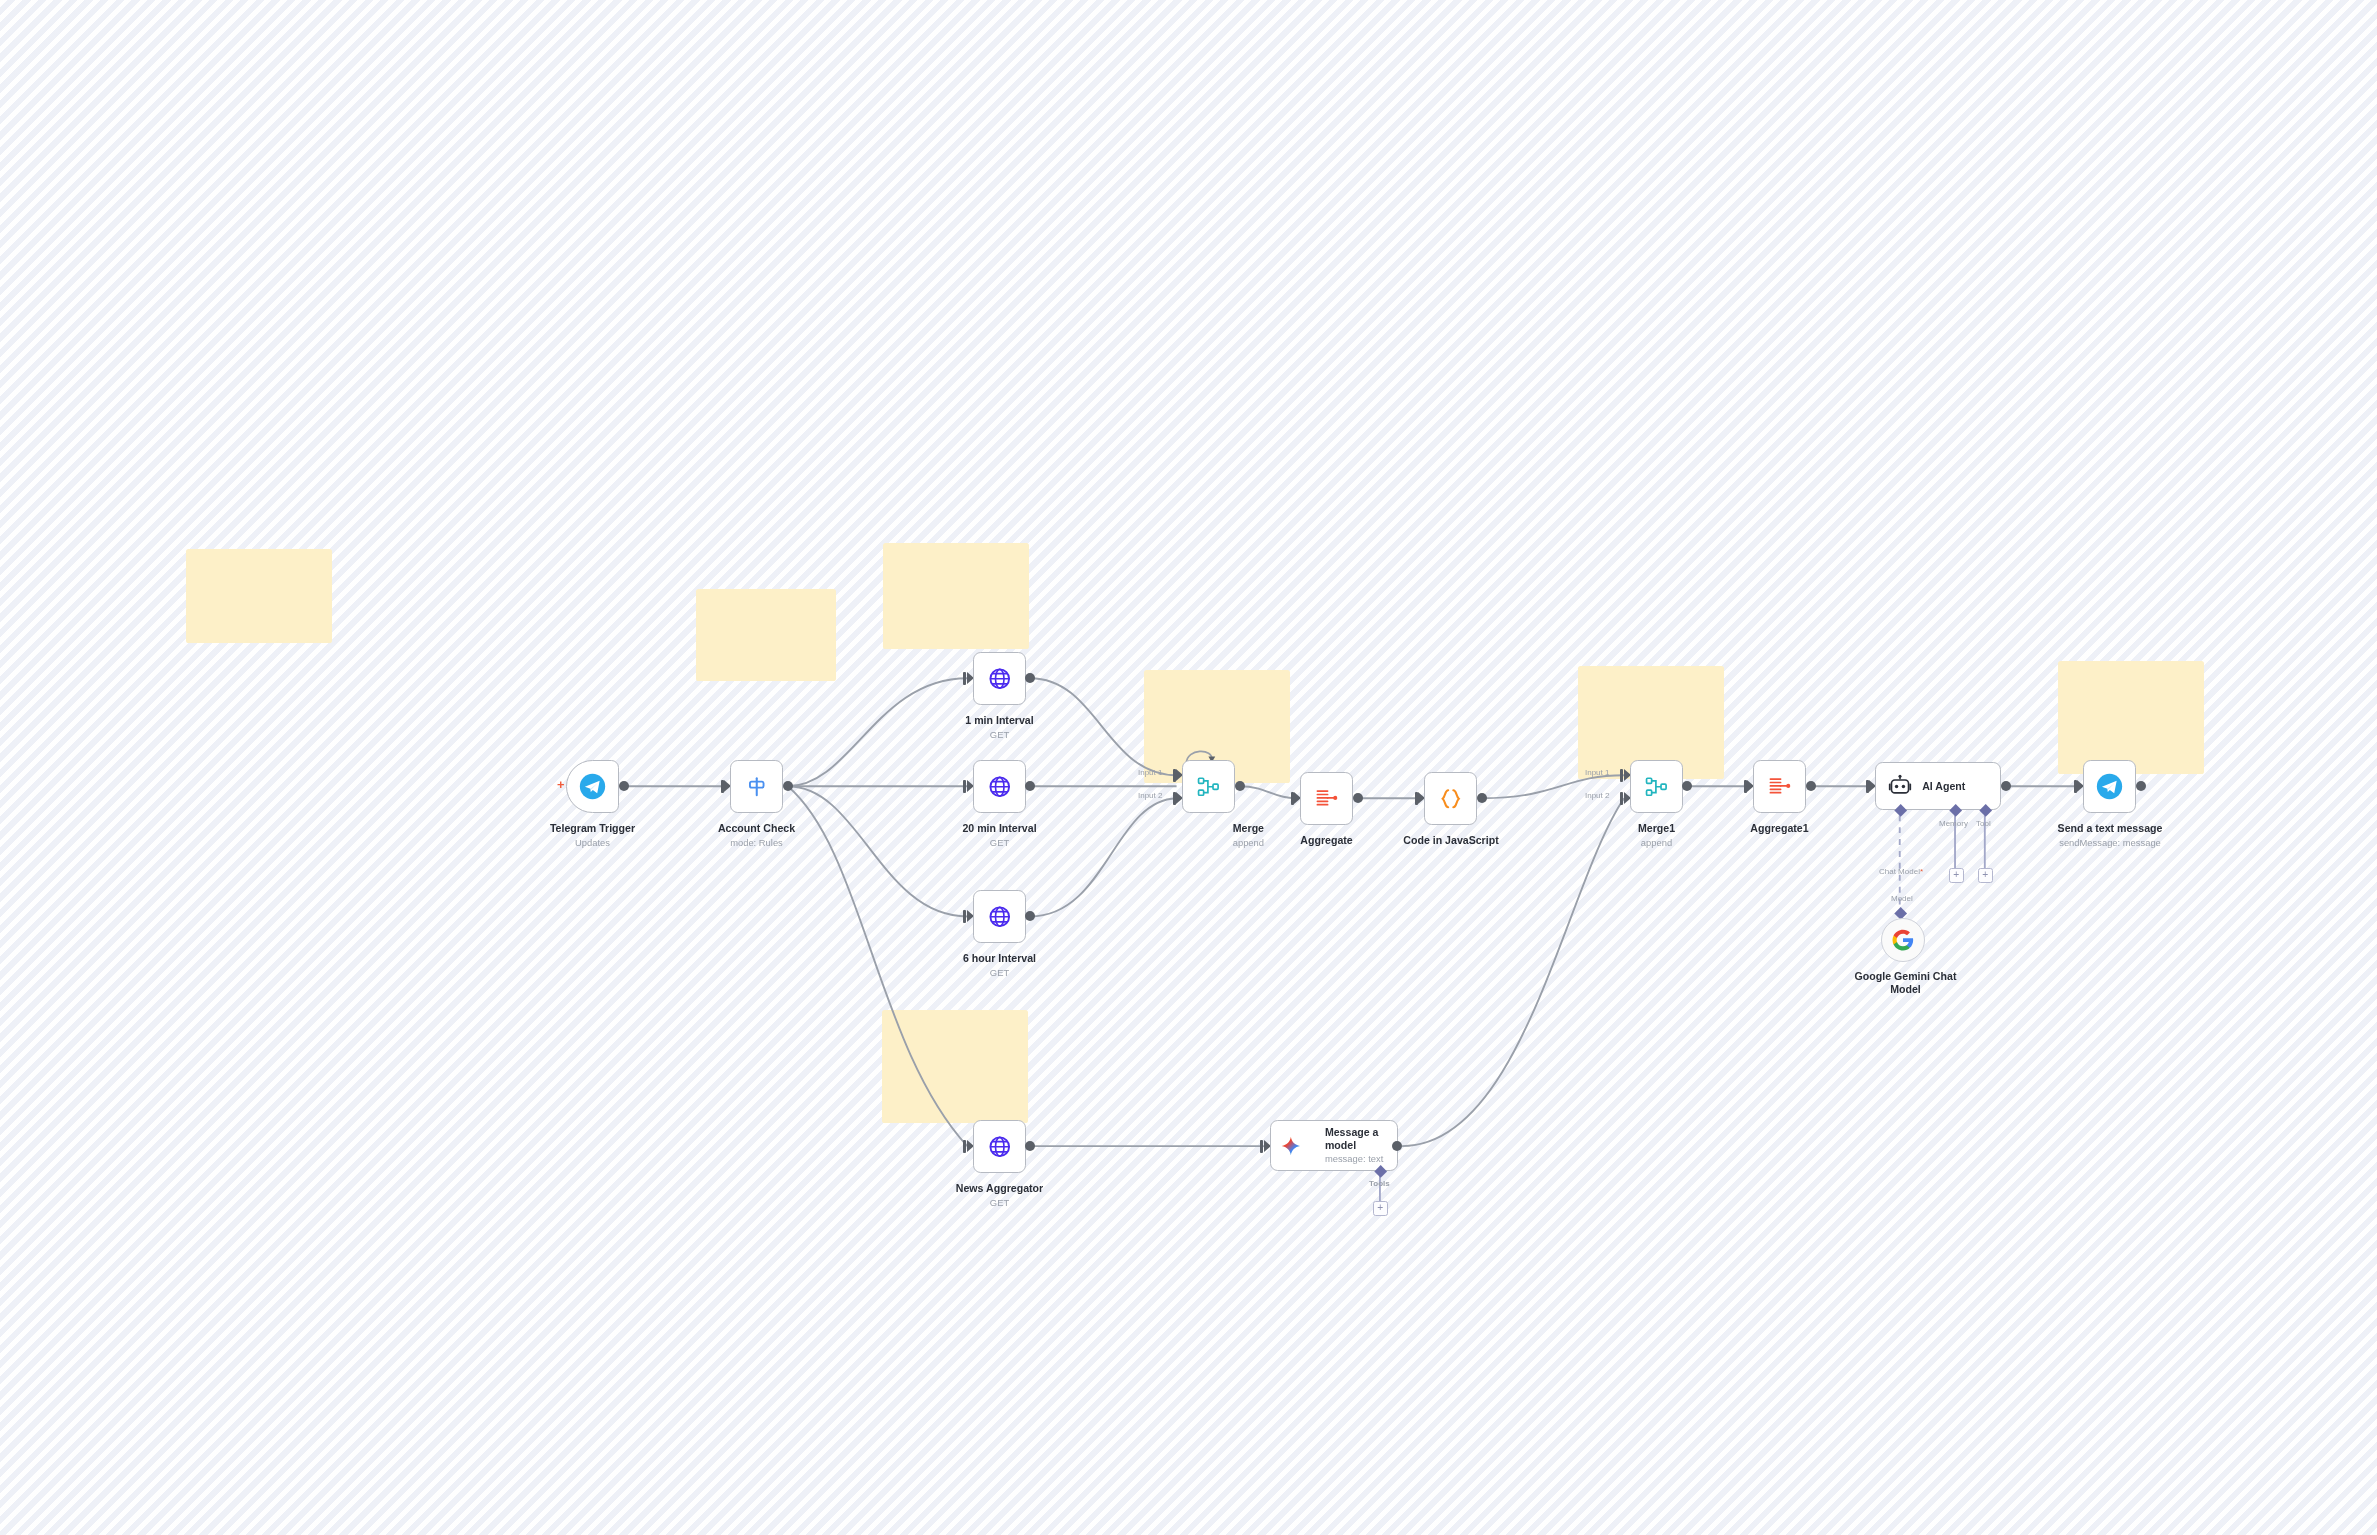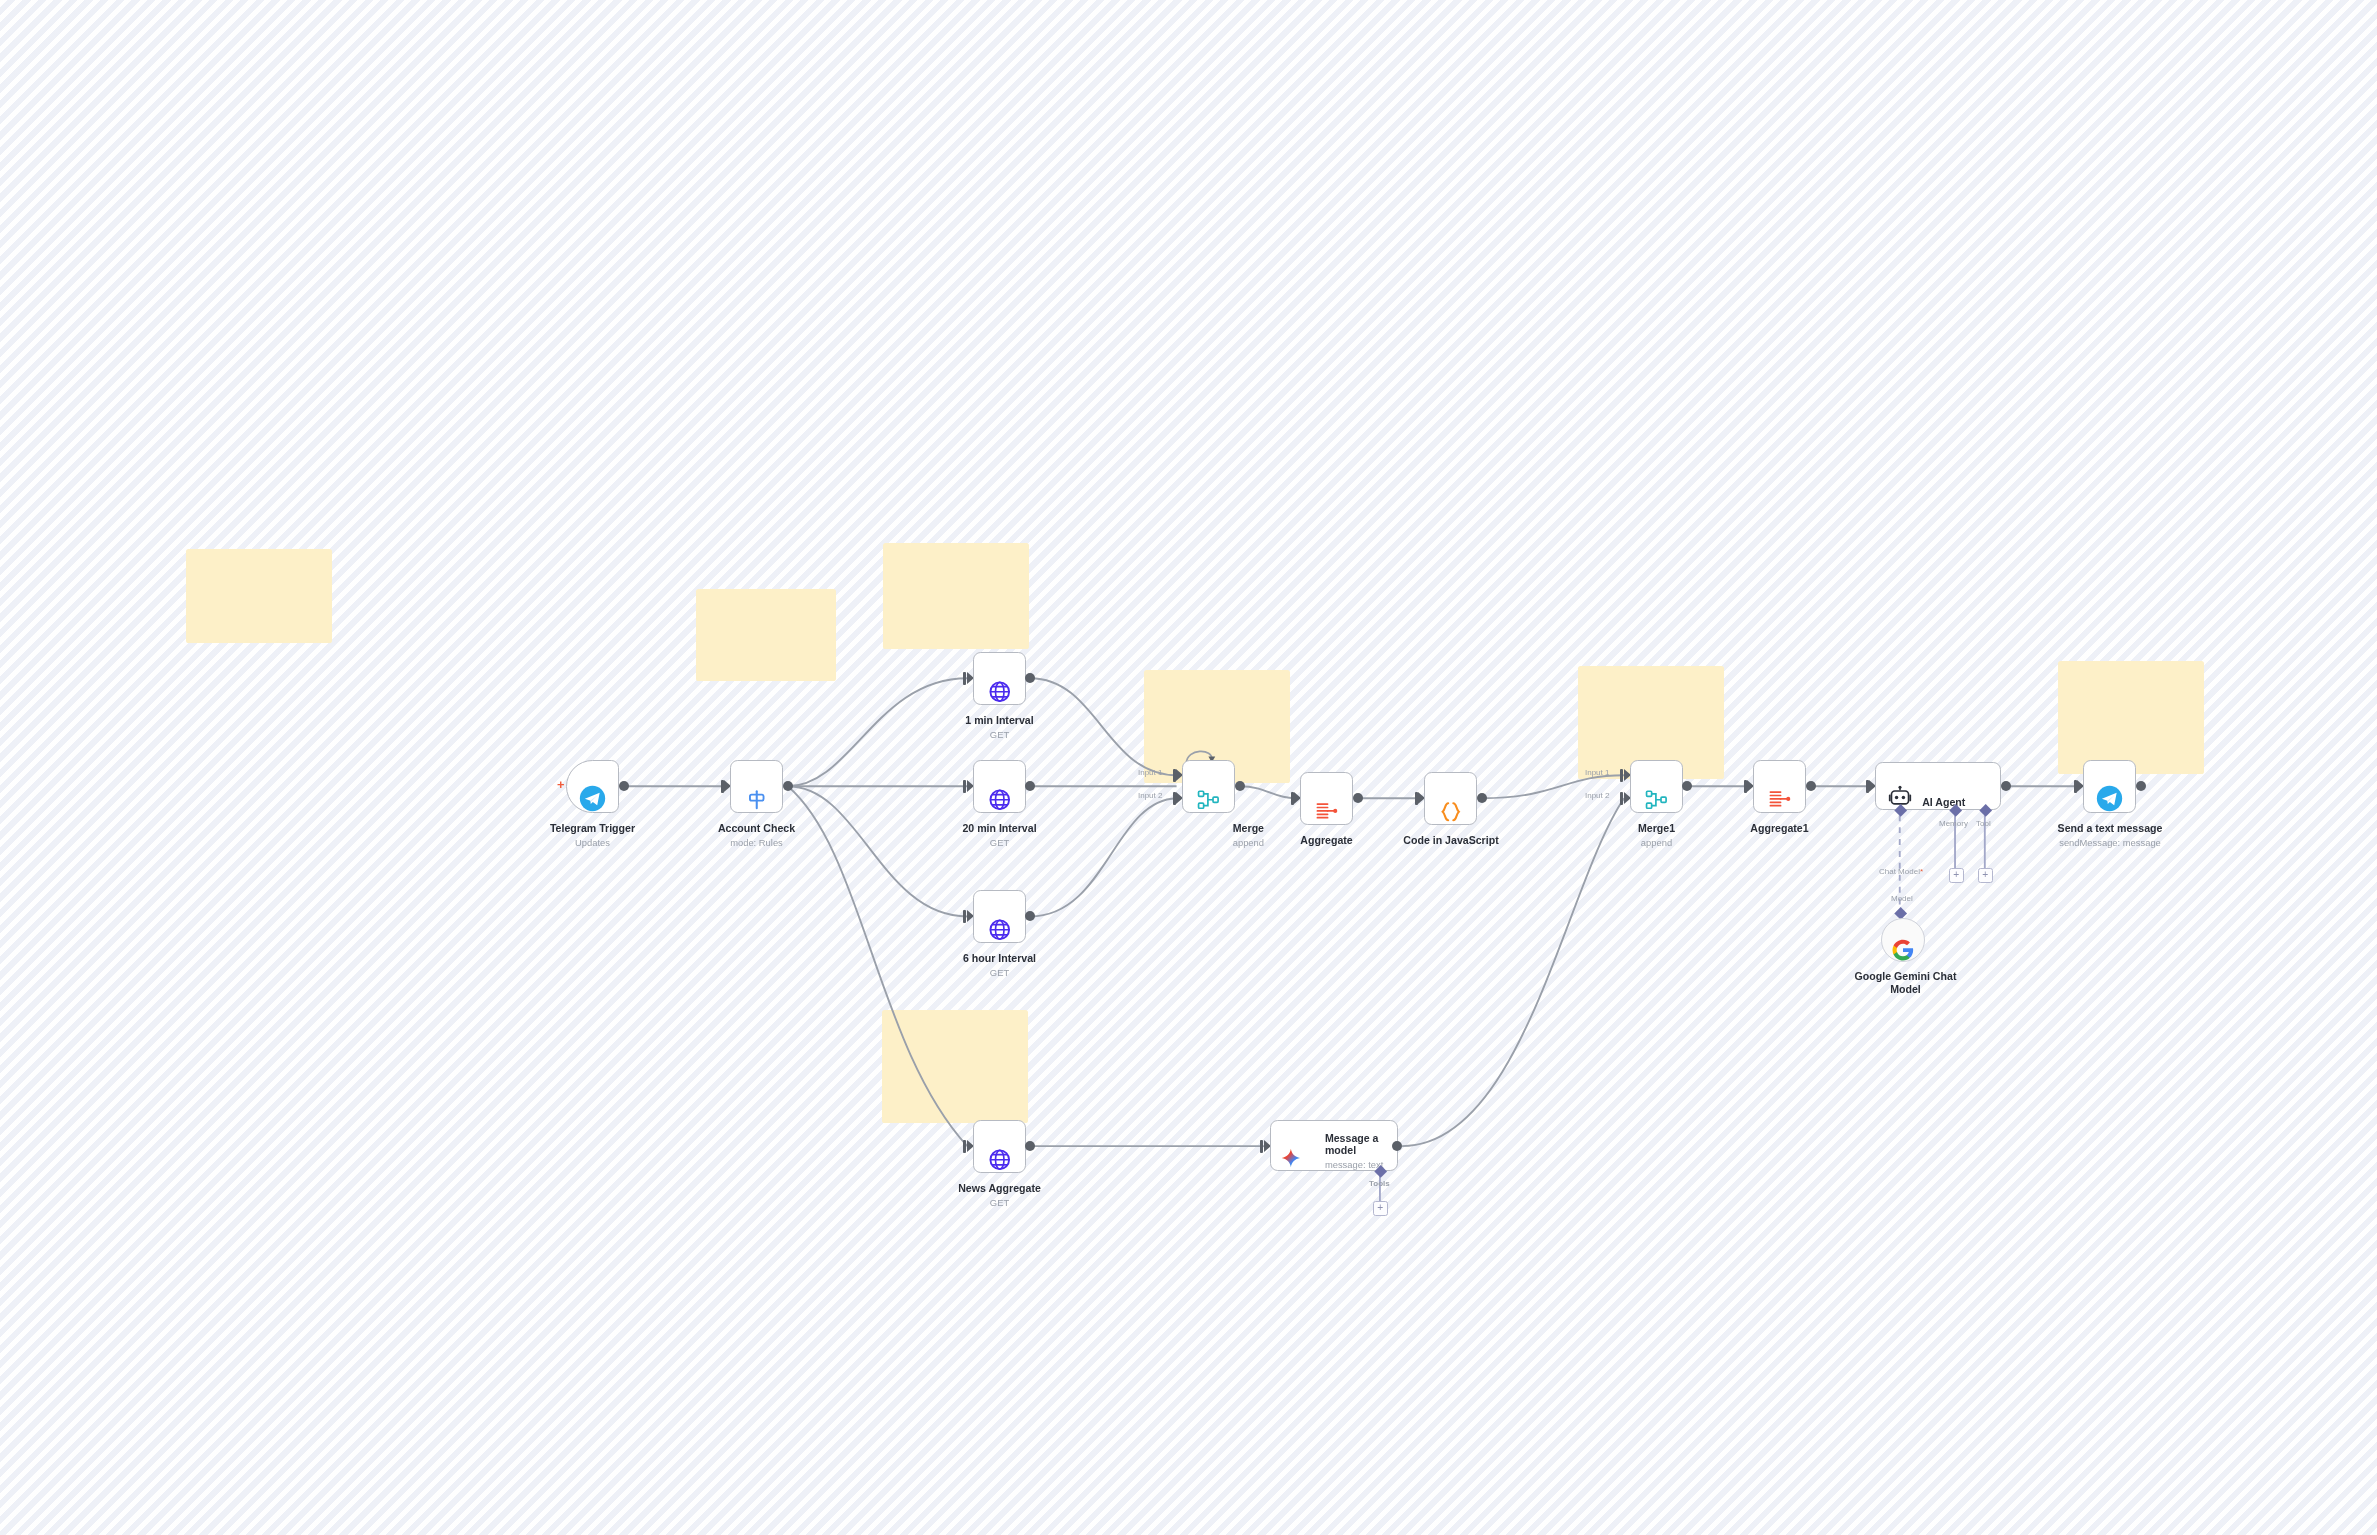--- a/index.html
+++ b/index.html
@@ -38,21 +38,21 @@
   .edge-ai   { fill: none; stroke: #a3a8c9; stroke-width: 2.2; }
   .edge-ai-dash { fill: none; stroke: #a3a8c9; stroke-width: 2.2; stroke-dasharray: 7 7; }
 
   
   .node {
     position: absolute;
     background: #ffffff;
     border: 1.5px solid #b6bac2;
     border-radius: 7.7px;
     display: flex;
-    align-items: flex-end;
+    align-items: center;
     justify-content: center;
   }
   .node.square { width: 53px; height: 53px; }
   .node.trigger {
     width: 53px; height: 53px;
     border-radius: 27px 7.7px 7.7px 27px;
   }
   .node.wide {
     width: 128px; height: 51px;
     border-radius: 7.7px;
@@ -288,21 +288,21 @@
   <div class="port-in" style="left:967px;top:1140px;"></div>
   <div class="node square" style="left:973px;top:1120px;">
     <svg class="icon" width="25.5" height="25.5" viewBox="0 0 30 30">
       <circle cx="15" cy="15" r="11" stroke="#4b2bee" stroke-width="2.2" fill="none"></circle>
       <ellipse cx="15" cy="15" rx="5" ry="11" stroke="#4b2bee" stroke-width="1.9" fill="none"></ellipse>
       <path d="M4 15 H26 M6 9 H24 M6 21 H24" stroke="#4b2bee" stroke-width="1.9" fill="none"></path>
     </svg>
   </div>
   <div class="port-out" style="left:1025px;top:1141px;"></div>
   <div class="node-caption" style="left:944px;top:1182px;width:111px;">
-    <span>News Aggregate</span>
+    <span>News Aggregator</span>
     <span class="node-sub">GET</span>
   </div>
 
   <svg class="loop-arrow" style="left:1183px;top:743px;" width="39" height="22" viewBox="0 0 46 26">
     <path d="M4 24 C4 6 36 6 34 20" stroke="#9aa0aa" stroke-width="2" fill="none"></path>
     <path d="M30 16 L34 23 L38 16 Z" fill="#5b6068"></path>
   </svg>
   <div class="port-label" style="left:1138px;top:768px;">Input 1</div>
   <div class="port-in-bar" style="left:1173px;top:769px;"></div>
   <div class="port-in" style="left:1176px;top:769px;"></div>

